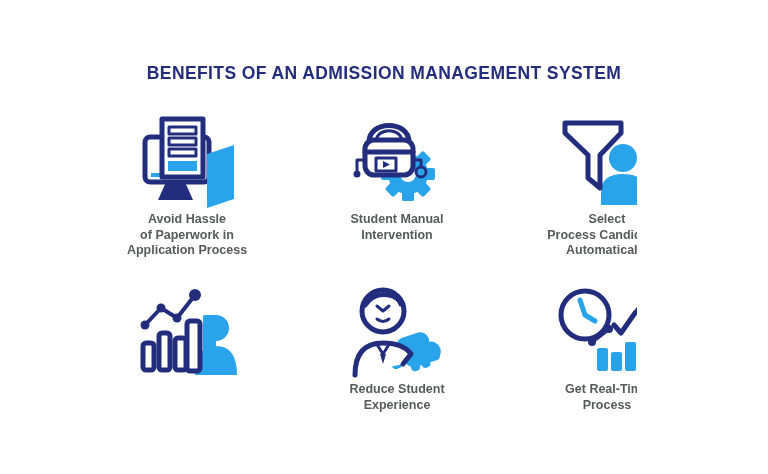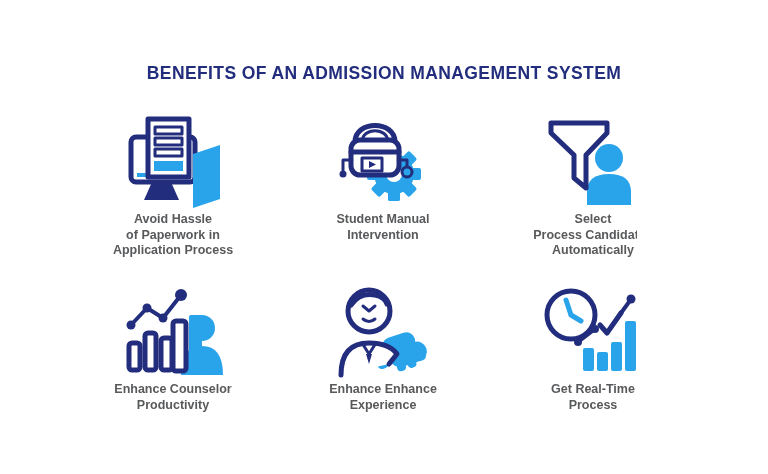--- a/index.html
+++ b/index.html
@@ -5,21 +5,21 @@
   html,body{margin:0;padding:0;background:#fff;}
   .canvas{
     position:relative;width:637px;height:474px;background:#FFFFFF;overflow:hidden;
     font-family:"Liberation Sans", sans-serif;
   }
   .title{
     position:absolute;top:63px;left:0;width:768px;text-align:center;
     color:#232D7D;font-size:17.5px;font-weight:800;letter-spacing:0.4px;
   }
   .grid{
-    position:absolute;left:68px;top:114px;width:630px;
+    position:absolute;left:82px;top:114px;width:630px;
     display:grid;grid-template-columns:210px 210px 210px;grid-template-rows:170px 170px;
   }
   .cell{display:flex;flex-direction:column;align-items:center;}
   .icon-box{height:94px;display:flex;align-items:center;justify-content:center;margin-bottom:4px;}
   .label{
     text-align:center;white-space:pre-line;color:#58595B;
     font-size:12.5px;font-weight:700;line-height:15.5px;margin:0;
   }
   
   .sn{fill:none;stroke:#232D7D;stroke-width:5;stroke-linecap:round;stroke-linejoin:round;}
@@ -116,22 +116,20 @@
           <rect class="snw" x="6" y="59" width="11" height="27" rx="3"></rect>
           <rect class="snw" x="22" y="49" width="11" height="37" rx="3"></rect>
           <rect class="snw" x="38" y="54" width="11" height="32" rx="3"></rect>
           <polyline class="sn4" points="8,41 24,24 40,34 58,11"></polyline>
           <circle class="fn" cx="8" cy="41" r="4.5"></circle>
           <circle class="fn" cx="24" cy="24" r="4.5"></circle>
           <circle class="fn" cx="40" cy="34" r="4.5"></circle>
           <circle class="fn" cx="58" cy="11" r="6"></circle>
         </svg>
       </div>
-      <p class="label">Enhance Counselor
-Productivity</p>
     </div>
 
     <div class="cell">
       <div class="icon-box">
         <svg width="100" height="94" viewBox="0 0 100 94" aria-hidden="true">
           <g transform="rotate(-18 70 70)">
             <rect class="fb" x="42" y="64" width="12" height="14" rx="5"></rect>
             <rect class="fb" x="52" y="50" width="34" height="18" rx="9"></rect>
             <rect class="fb" x="56" y="62" width="38" height="20" rx="10"></rect>
             <rect class="fb" x="60" y="78" width="9" height="8" rx="4"></rect>
@@ -140,21 +138,21 @@
           </g>
           <circle class="snw" cx="36" cy="27" r="21"></circle>
           <path class="sn" d="M18,21 Q27,8 42,11 Q52,13 54,20"></path>
           <path class="sn3" d="M30,22 l6,5 6,-5"></path>
           <path class="sn3" d="M30,35 Q36,40 42,35"></path>
           <path class="snw" d="M8,91 Q8,59 36,59 Q56,59 64,70 L56,80"></path>
           <path class="sn3" d="M29,59 L36,70 L43,59"></path>
           <path class="fn" d="M33,70 h6 l-3,10 z"></path>
         </svg>
       </div>
-      <p class="label">Enhance Enhance
+      <p class="label">Reduce Student
 Experience</p>
     </div>
 
     <div class="cell">
       <div class="icon-box">
         <svg width="100" height="94" viewBox="0 0 100 94" aria-hidden="true">
           <circle class="snw" cx="28" cy="31" r="24"></circle>
           <path class="sb" d="M28,31 L23,16 M28,31 L38,37"></path>
           <rect class="fb" x="40" y="64" width="11" height="23" rx="2"></rect>
           <rect class="fb" x="54" y="68" width="11" height="19" rx="2"></rect>

